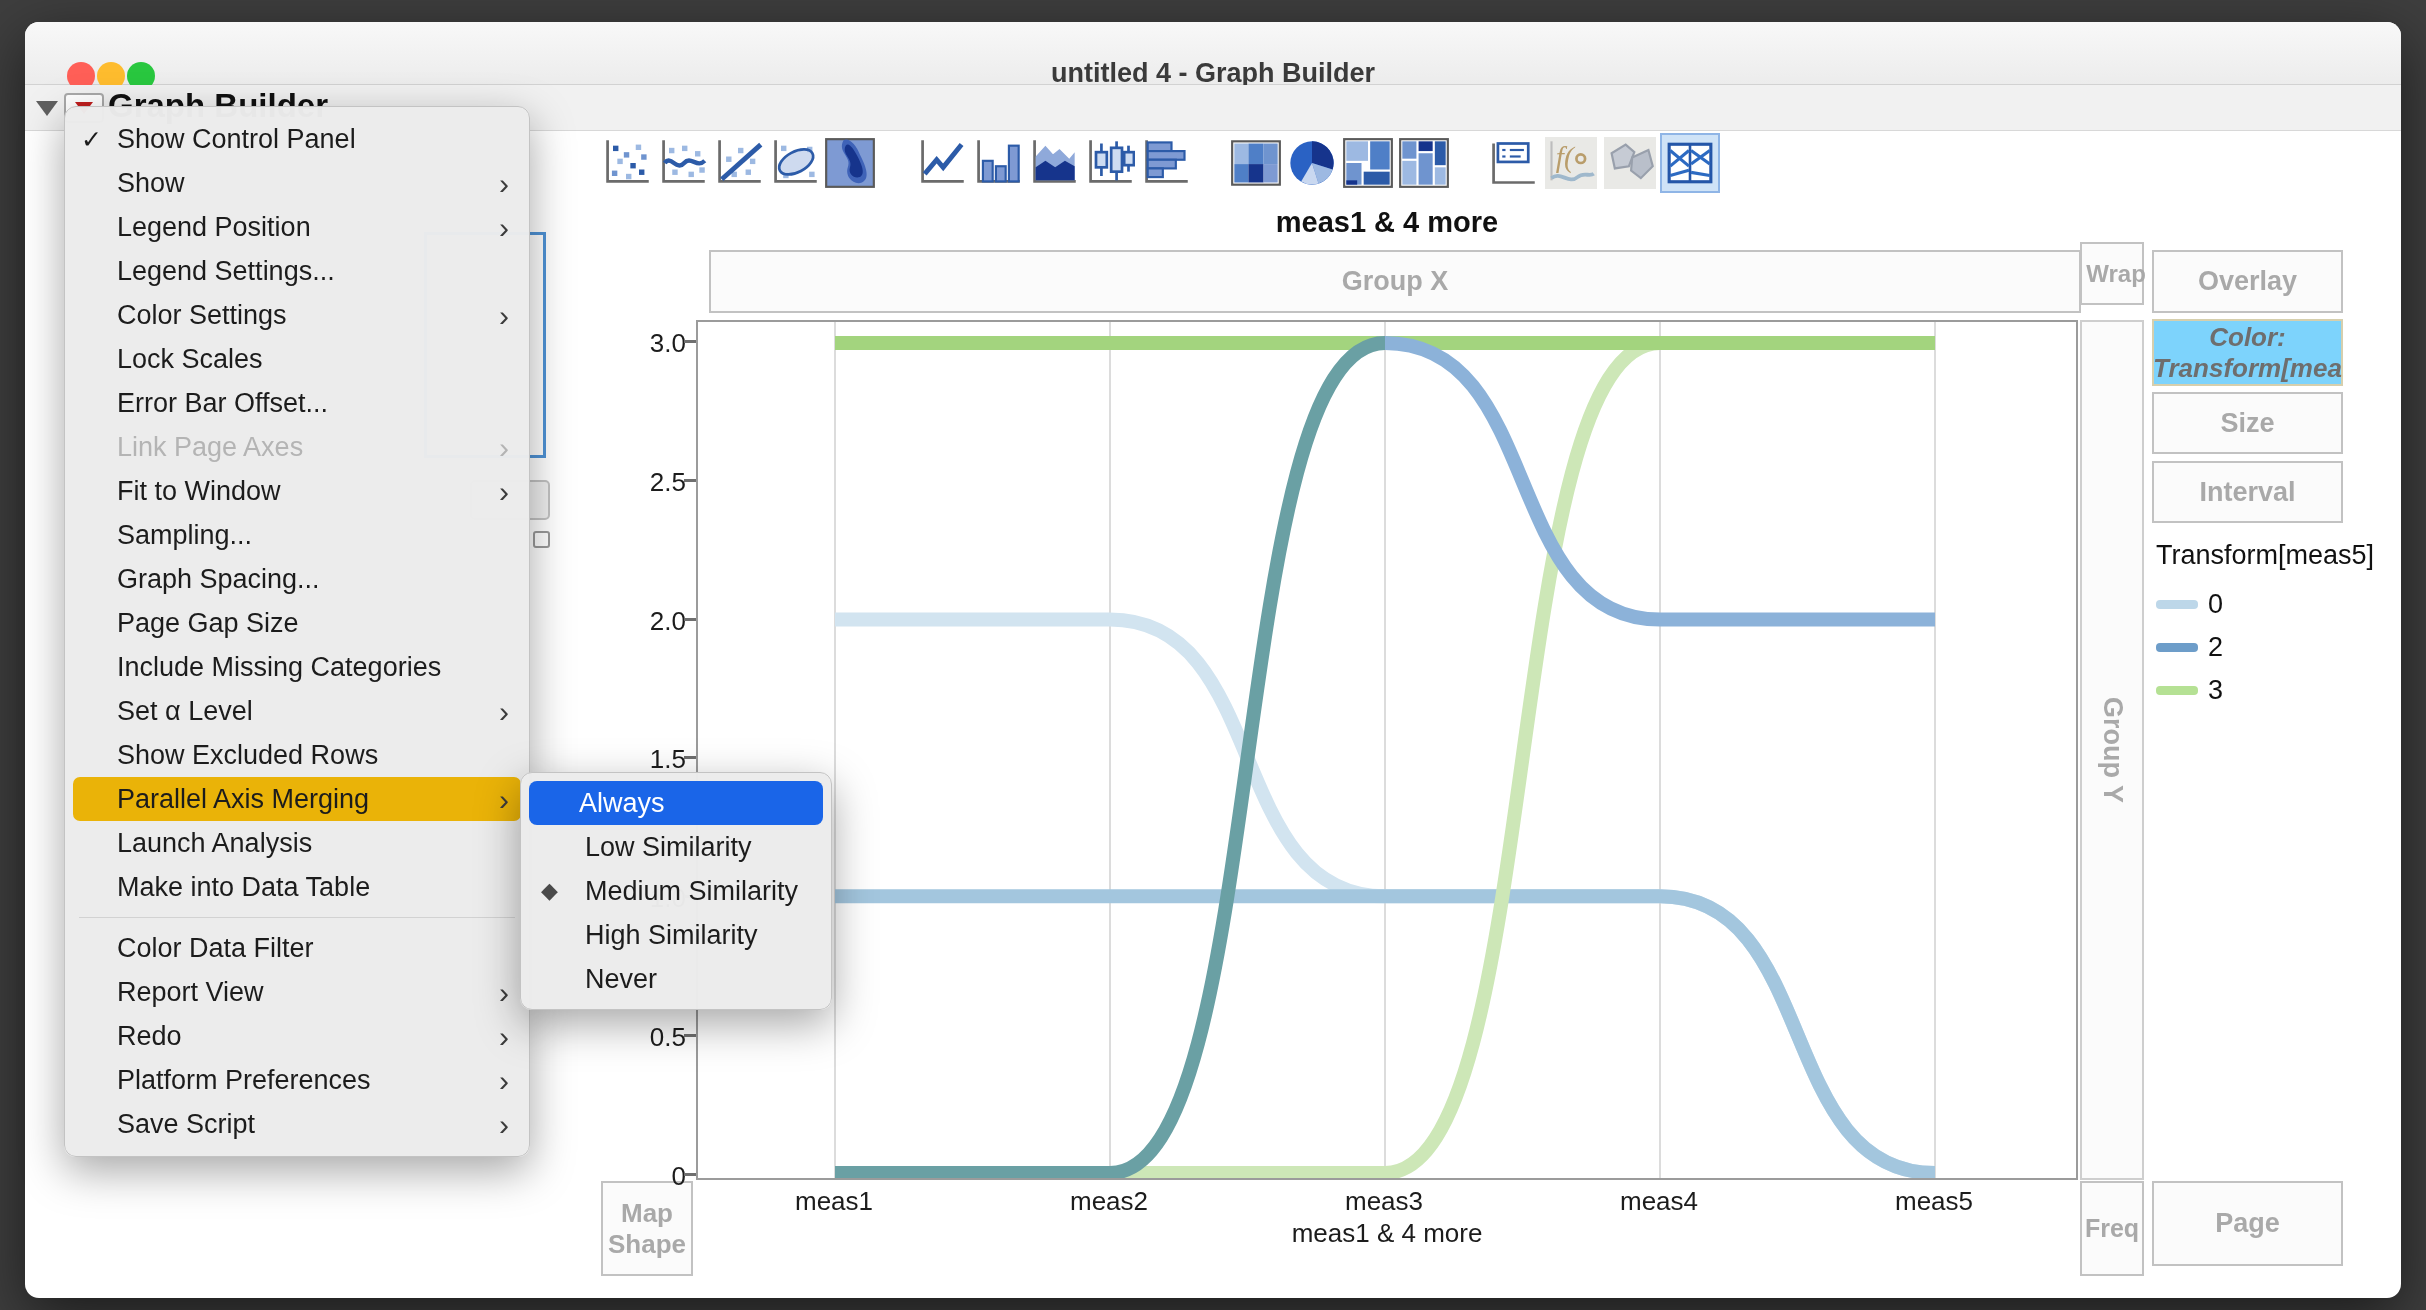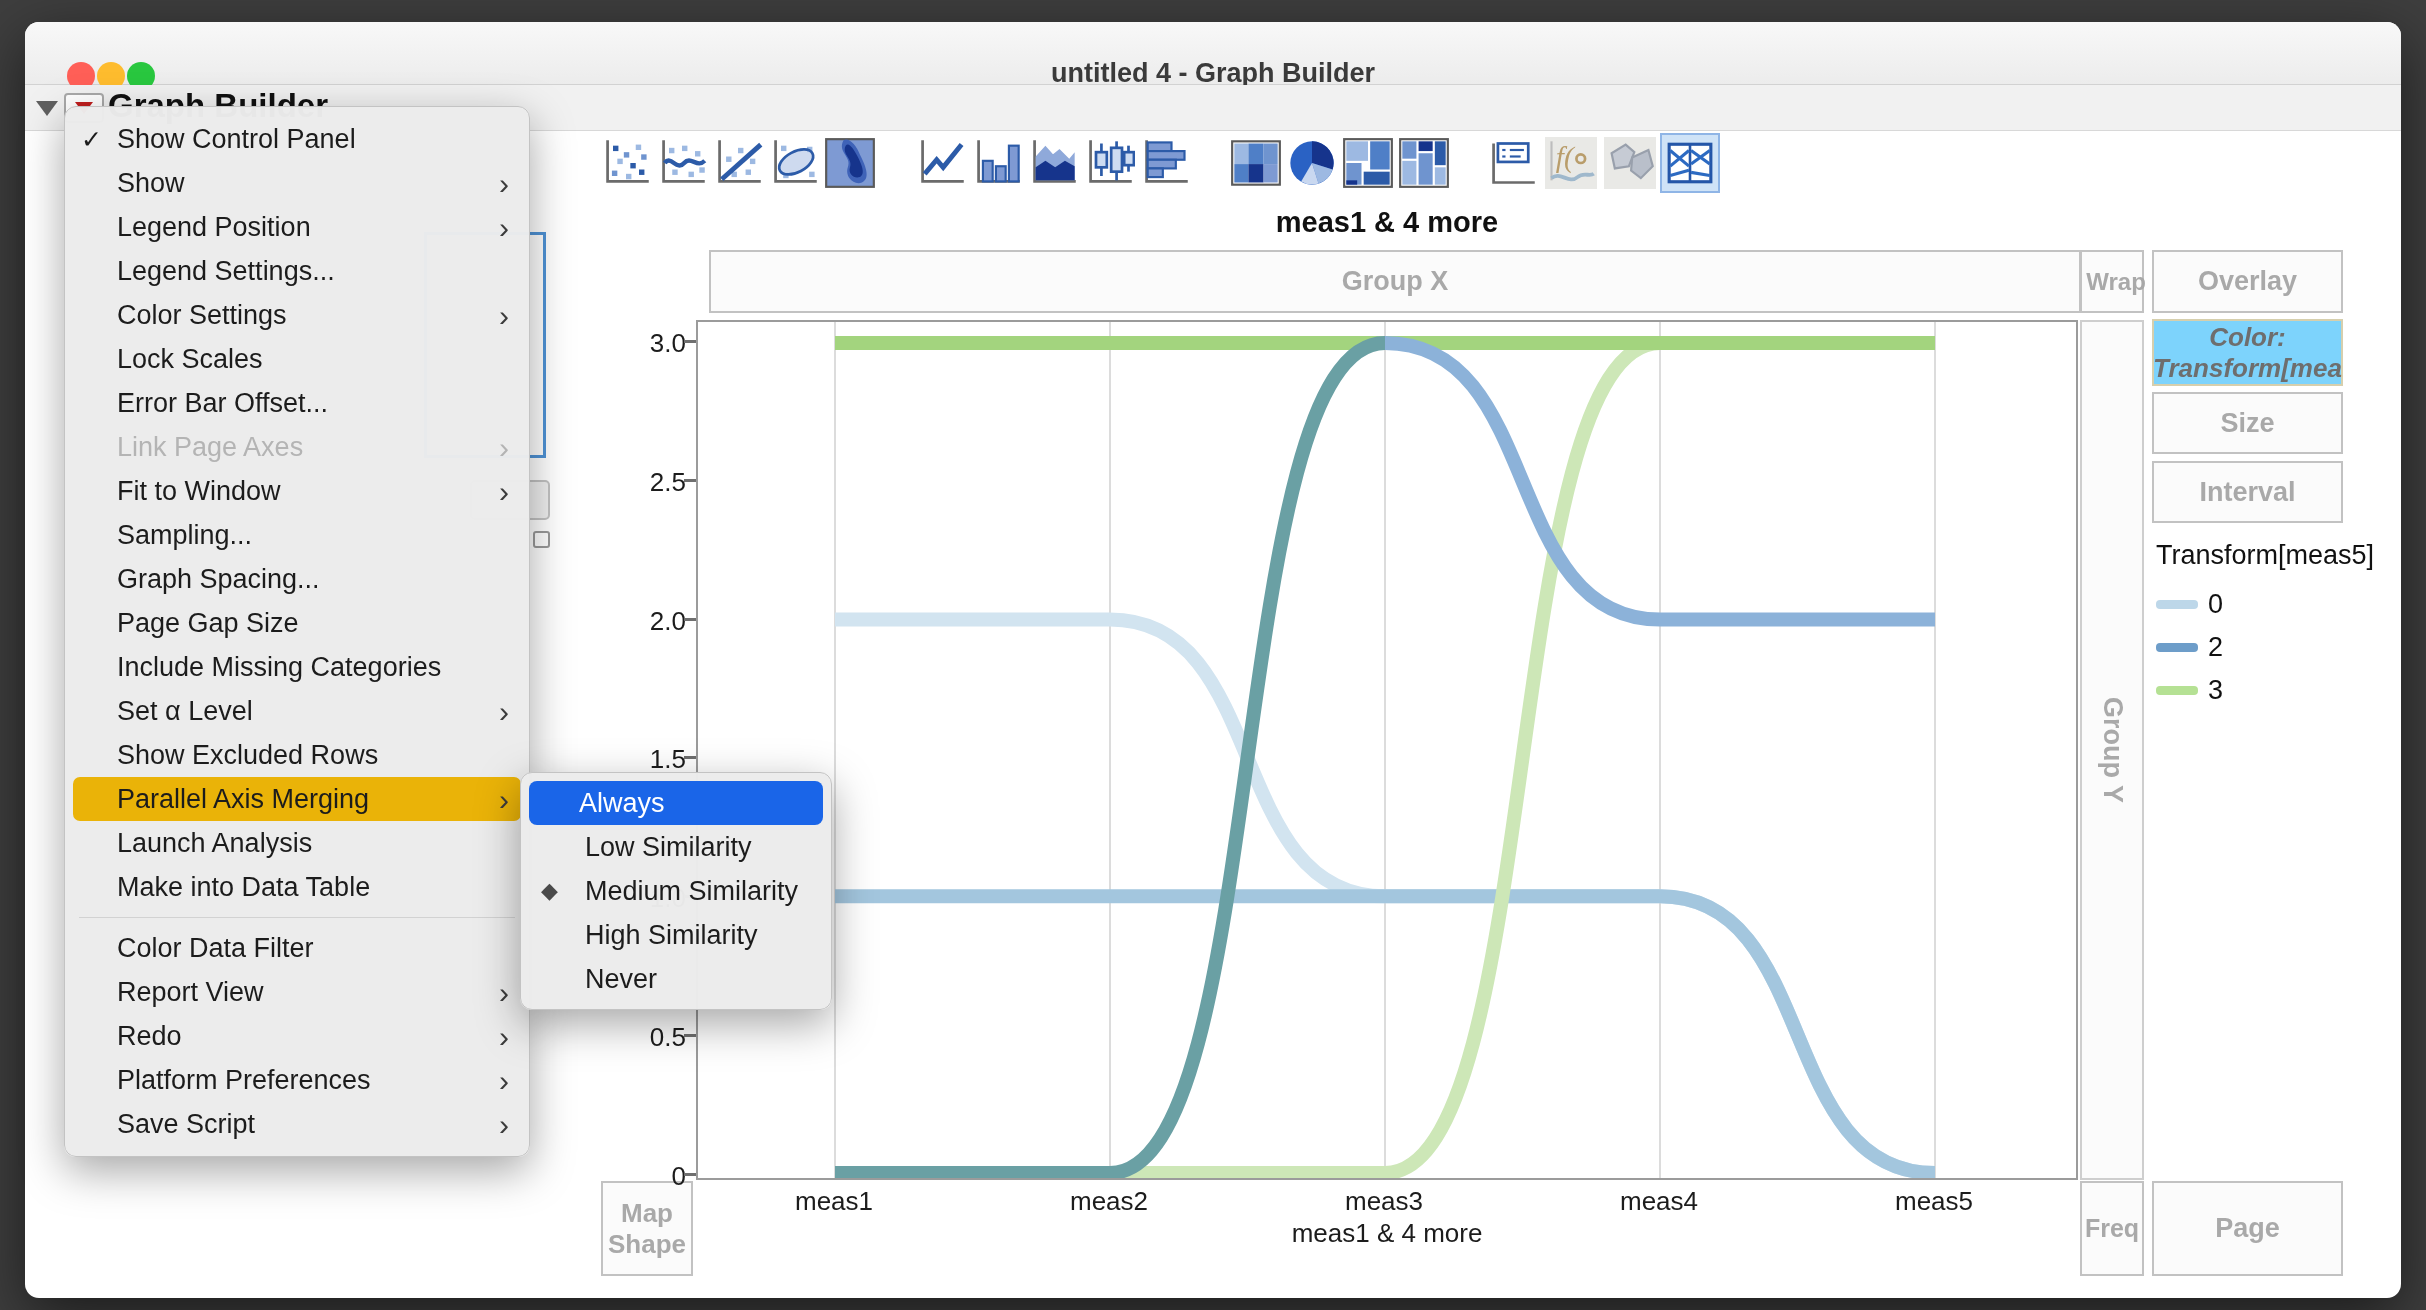--- a/index.html
+++ b/index.html
@@ -299,21 +299,21 @@
         <line x1="5" y1="36" x2="23" y2="31"></line>
           <line x1="25" y1="33" x2="43" y2="36"></line>
         </g>
       </svg>
   </div>
 
   <div id="graph-title">meas1 &amp; 4 more</div>
   <div class="zone" style="left:700px; top:250px; width:1372px; height:63px;margin-left:9px;">
       <span>Group X</span>
     </div>
-  <div class="zone" style="left:2080px; top:250px; width:64px; height:63px; font-size:24px;padding-left:8px;">
+  <div class="zone" style="left:2080px; top:242px; width:64px; height:63px; font-size:24px;padding-left:8px;">
       <span>Wrap</span>
     </div>
   <div class="zone" style="left:2152px; top:250px; width:191px; height:63px;">
       <span>Overlay</span>
     </div>
   <div class="zone" id="zone-color" style="left:2152px; top:319px; width:191px; height:67px;">
     <span>Color:</span>
     <span>Transform[mea</span>
   </div>
   <div class="zone" style="left:2152px; top:392px; width:191px; height:62px;">
@@ -324,21 +324,21 @@
     </div>
   <div class="zone" id="zone-groupy" style="left:2080px; top:320px; width:64px; height:860px; border-color:#cecece;">
       <span>Group Y</span>
     </div>
   <div class="zone" style="left:601px; top:1181px; width:92px; height:95px; font-size:26px; line-height:31px; padding:0 6px;">
       <span>Map Shape</span>
     </div>
   <div class="zone" style="left:2080px; top:1181px; width:64px; height:95px; font-size:25px;">
       <span>Freq</span>
     </div>
-  <div class="zone" style="left:2152px; top:1181px; width:191px; height:95px;">
+  <div class="zone" style="left:2152px; top:1181px; width:191px; height:85px;">
       <span>Page</span>
     </div>
 
   <div id="legend-title">Transform[meas5]</div>
   <div class="legend-row" style="top:590px;">
     <span class="legend-swatch" style="background: rgb(189, 215, 233);"></span>
     <span class="legend-label">0</span>
     </div>
   <div class="legend-row" style="top:633px;">
     <span class="legend-swatch" style="background: rgb(109, 157, 201);"></span>

